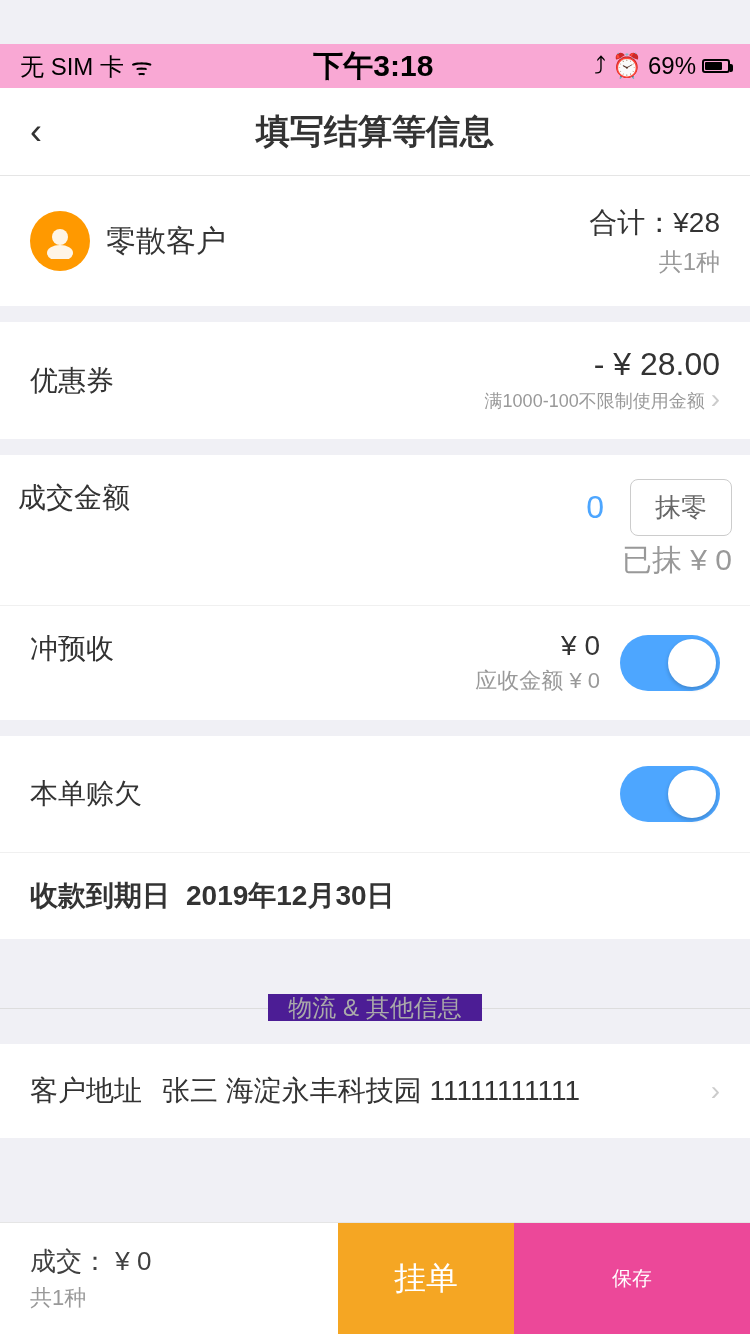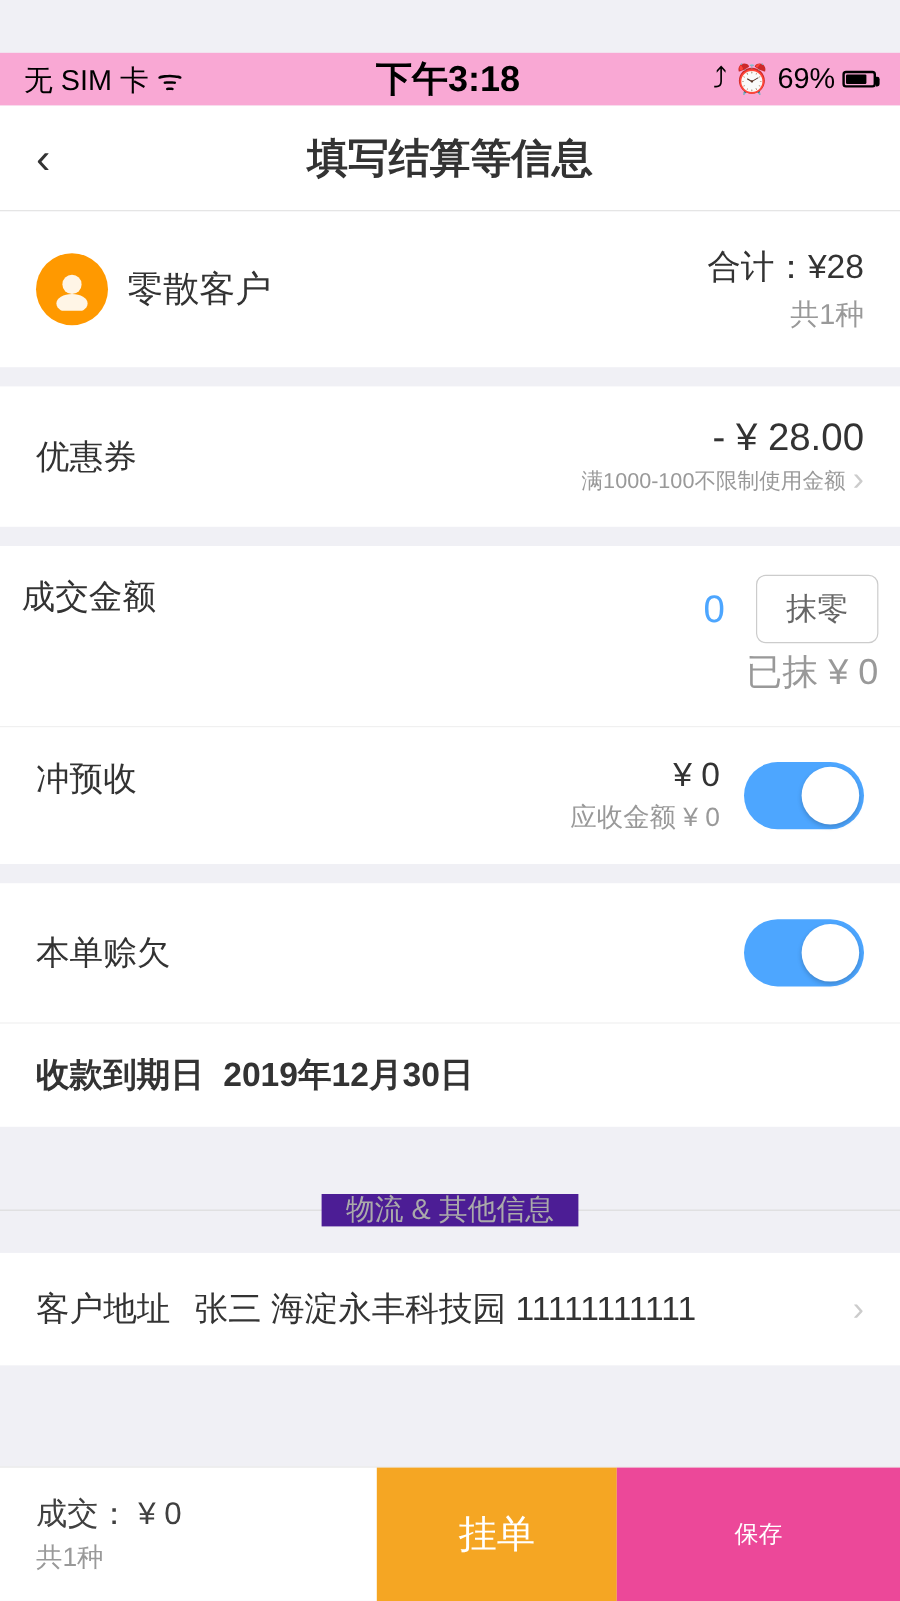--- a/index.html
+++ b/index.html
@@ -269,21 +269,21 @@
       align-items: center;
       border-top: 1px solid #e5e5e5;
     }
     .bottom-summary {
       flex: 1;
       padding: 0 30px;
     }
     .bottom-summary-top { font-size: 26px; color: #404040; }
     .bottom-summary-bottom { font-size: 22px; color: #999; margin-top: 4px; }
     .btn-hangsingle {
-      width: 200px;
+      width: 176px;
       height: 112px;
       background: #f5a623;
       display: flex;
       align-items: center;
       justify-content: center;
       font-size: 32px;
       color: #fff;
       cursor: pointer;
     }
     .btn-save {

